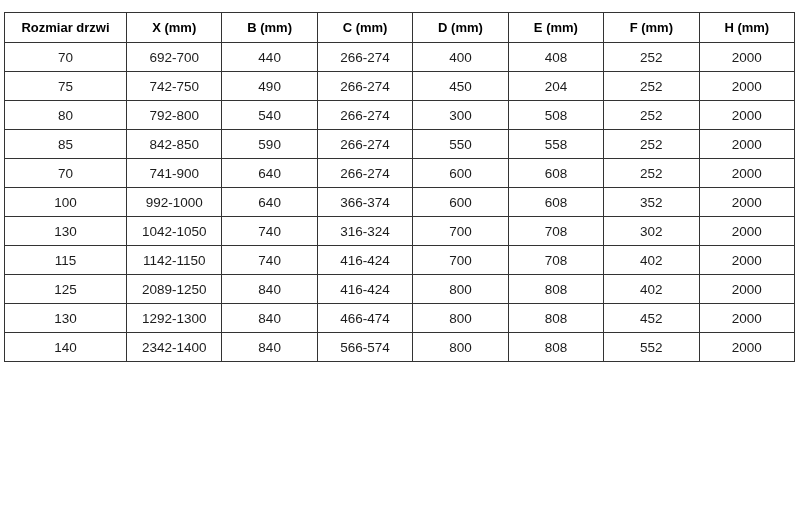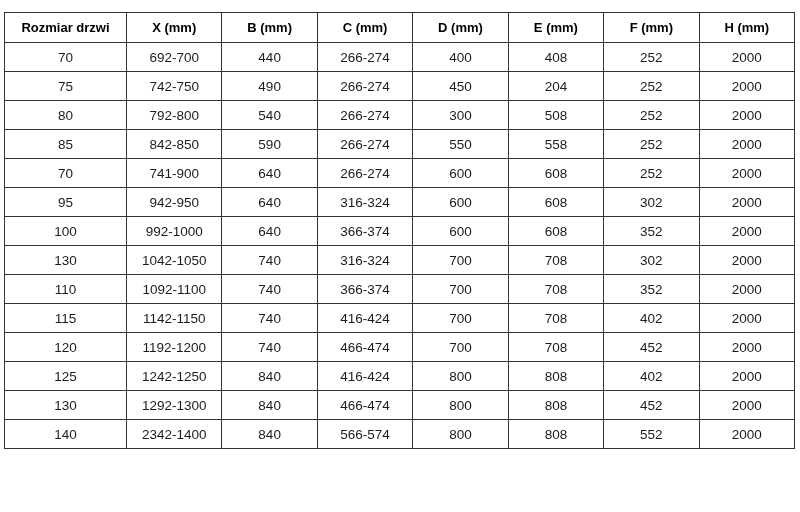--- a/index.html
+++ b/index.html
@@ -120,82 +120,52 @@
           <td>70</td>
           <td>741-900</td>
           <td>640</td>
           <td>266-274</td>
           <td>600</td>
           <td>608</td>
           <td>252</td>
           <td>2000</td>
         </tr>
         <tr>
-          <td>95</td>
-          <td>942-950</td>
-          <td>640</td>
-          <td>316-324</td>
-          <td>600</td>
-          <td>608</td>
-          <td>302</td>
-          <td>2000</td>
-        </tr>
-        <tr>
           <td>100</td>
           <td>992-1000</td>
           <td>640</td>
           <td>366-374</td>
           <td>600</td>
           <td>608</td>
           <td>352</td>
           <td>2000</td>
         </tr>
         <tr>
           <td>130</td>
           <td>1042-1050</td>
           <td>740</td>
           <td>316-324</td>
           <td>700</td>
           <td>708</td>
           <td>302</td>
           <td>2000</td>
         </tr>
         <tr>
-          <td>110</td>
-          <td>1092-1100</td>
-          <td>740</td>
-          <td>366-374</td>
-          <td>700</td>
-          <td>708</td>
-          <td>352</td>
-          <td>2000</td>
-        </tr>
-        <tr>
           <td>115</td>
           <td>1142-1150</td>
           <td>740</td>
           <td>416-424</td>
           <td>700</td>
           <td>708</td>
           <td>402</td>
           <td>2000</td>
         </tr>
         <tr>
-          <td>120</td>
-          <td>1192-1200</td>
-          <td>740</td>
-          <td>466-474</td>
-          <td>700</td>
-          <td>708</td>
-          <td>452</td>
-          <td>2000</td>
-        </tr>
-        <tr>
           <td>125</td>
-          <td>1242-1250</td>
+          <td>2089-1250</td>
           <td>840</td>
           <td>416-424</td>
           <td>800</td>
           <td>808</td>
           <td>402</td>
           <td>2000</td>
         </tr>
         <tr>
           <td>130</td>
           <td>1292-1300</td>

